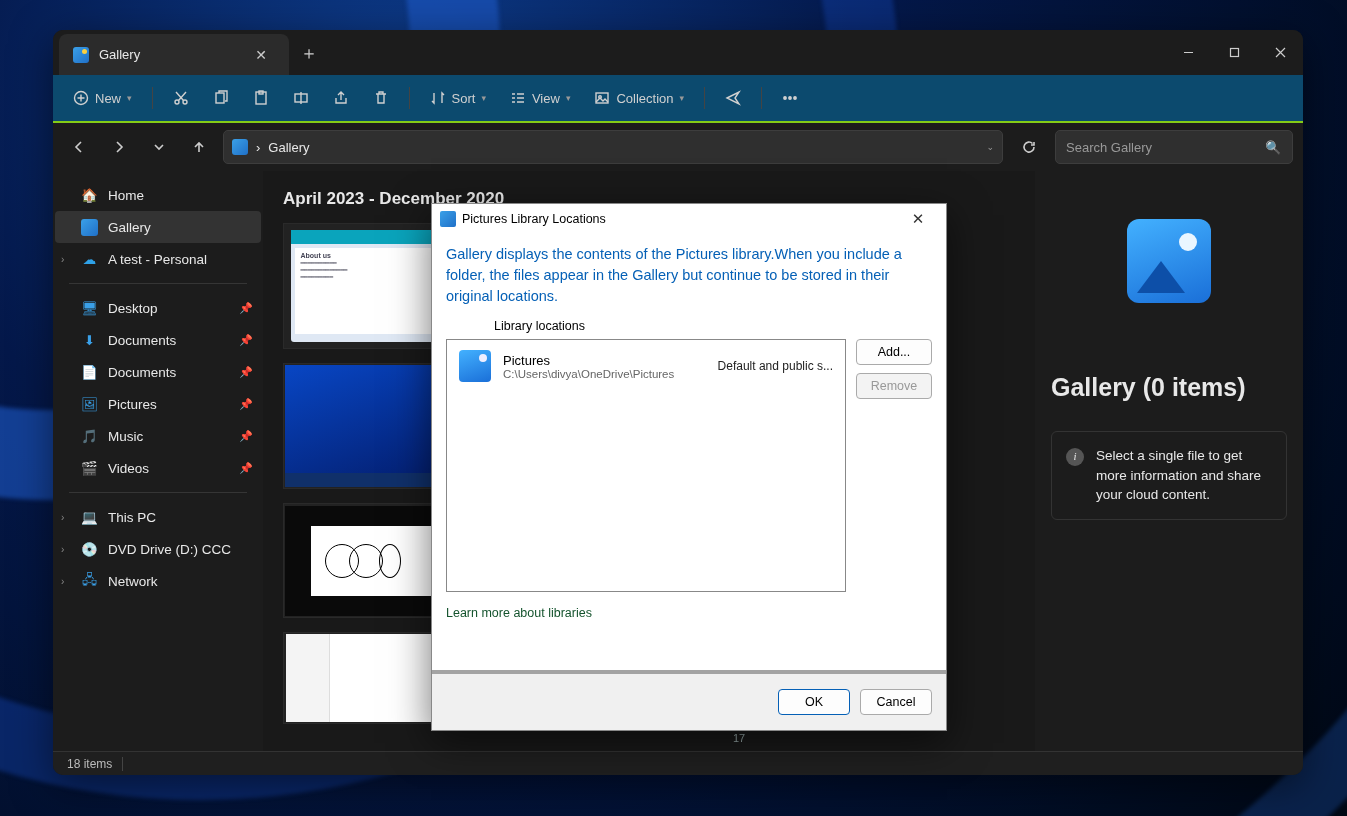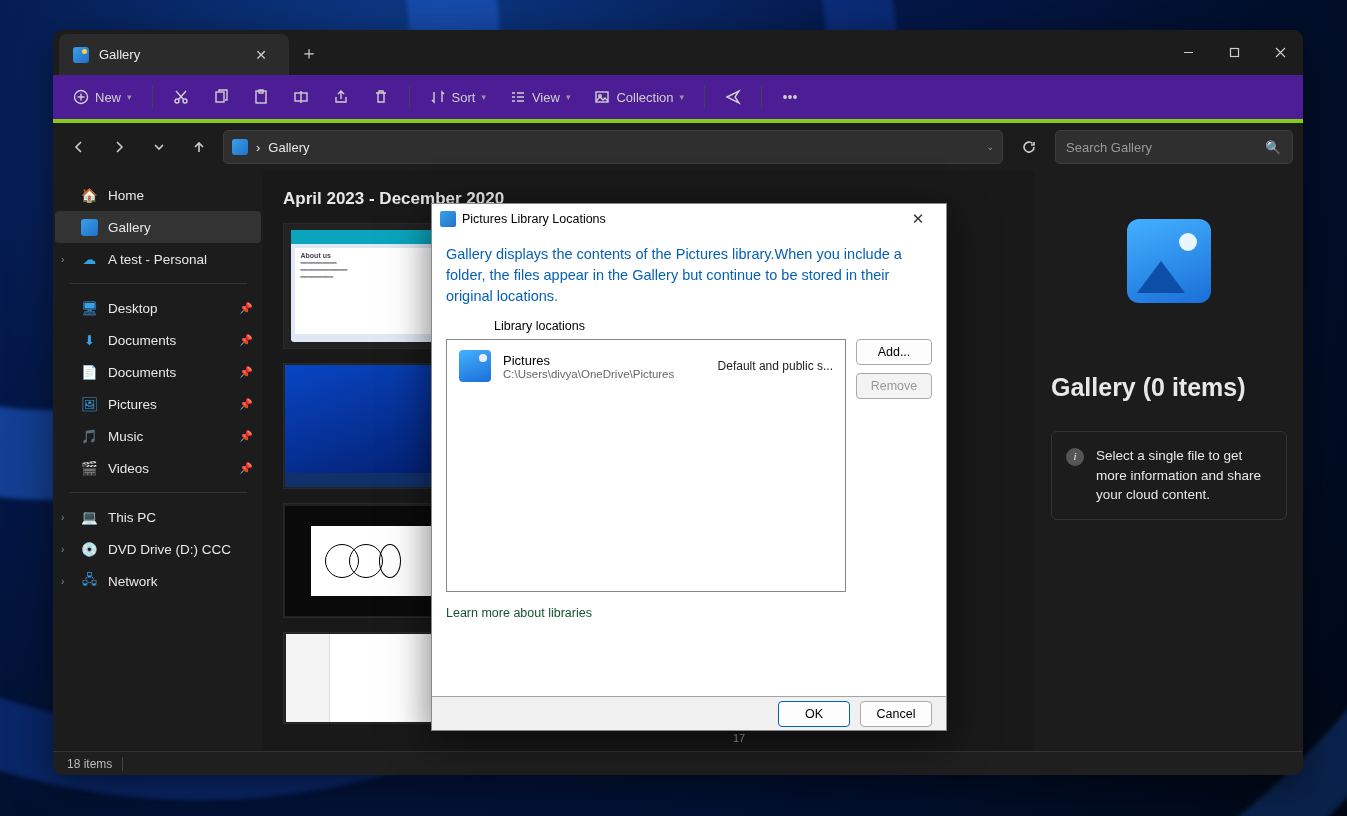--- a/index.html
+++ b/index.html
@@ -23,21 +23,21 @@
   .tab { display:flex; align-items:center; gap:10px; padding:0 14px; background:#2b2b2b; border-radius:8px 8px 0 0; margin:4px 0 0 6px; min-width:230px; }
   .tab-ico { width:16px;height:16px;background:linear-gradient(135deg,#3aa0e8,#2070c8);border-radius:3px;position:relative;}
   .tab-ico:after{content:"";position:absolute;right:2px;top:2px;width:5px;height:5px;border-radius:50%;background:#fcd040;}
   .tab-title{font-size:13px;flex:1;}
   .tab-x{width:28px;text-align:center;font-size:14px;color:#ccc;cursor:pointer;}
   .newtab{width:40px;display:flex;align-items:center;justify-content:center;font-size:18px;color:#ccc;cursor:pointer;}
   .winbtns{margin-left:auto;display:flex;}
   .winbtn{width:46px;display:flex;align-items:center;justify-content:center;color:#ccc;font-size:12px;cursor:pointer;}
   .winbtn svg{width:11px;height:11px;stroke:#ccc;fill:none;stroke-width:1.2;}
 
-  .toolbar{height:48px;background:#4c1d95;display:flex;align-items:center;padding:0 10px;gap:4px;border-bottom:4px solid #84cc16;}
+  .toolbar{height:48px;background:#0c4a6e;display:flex;align-items:center;padding:0 10px;gap:4px;border-bottom:2px solid #84cc16;}
   .tbtn{height:34px;padding:0 10px;display:flex;align-items:center;gap:6px;border-radius:5px;color:#d0d0d0;font-size:13px;cursor:pointer;}
   .tsep{width:1px;height:22px;background:#444;margin:0 6px;}
   .tico{width:16px;height:16px;display:flex;align-items:center;justify-content:center;}
   .tico svg{width:16px;height:16px;stroke:#d0d0d0;fill:none;stroke-width:1.4;}
   .chev{font-size:9px;color:#999;}
 
   .navbar{height:48px;background:#1c1c1c;display:flex;align-items:center;padding:0 10px;gap:8px;}
   .navbtn{width:32px;height:32px;display:flex;align-items:center;justify-content:center;color:#ccc;cursor:pointer;border-radius:4px;}
   .navbtn svg{width:14px;height:14px;stroke:#ccc;fill:none;stroke-width:1.6;}
   .addrbar{flex:1;height:34px;background:#2f2f2f;border:1px solid #3d3d3d;border-radius:5px;display:flex;align-items:center;padding:0 8px;gap:8px;font-size:13px;}
@@ -89,21 +89,21 @@
   .libitem{display:flex;align-items:center;padding:10px 12px;gap:12px;font-size:12.5px;}
   .libico{width:32px;height:32px;background:linear-gradient(160deg,#43b1ff,#1a6fd8);border-radius:4px;position:relative;flex-shrink:0;}
   .libico:after{content:"";position:absolute;right:4px;top:4px;width:8px;height:8px;border-radius:50%;background:#eef;}
   .libname{font-size:13px;}
   .libpath{color:#666;font-size:11.5px;}
   .libtag{margin-left:auto;font-size:12px;color:#222;white-space:nowrap;}
   .sidebtns{display:flex;flex-direction:column;gap:8px;width:76px;}
   .wbtn{height:26px;border:1px solid #aaa;background:#fdfdfd;border-radius:4px;font-size:12.5px;cursor:pointer;}
   .wbtn:disabled{color:#999;background:#f3f3f3;}
   .dlg-link{color:#14532d;font-size:12.5px;margin-top:14px;cursor:pointer;}
-  .dlg-foot{height:34px;background:#f0f0f0;border-top:1px solid #a3a3a3;display:flex;align-items:center;justify-content:flex-end;gap:10px;padding:0 14px;}
+  .dlg-foot{height:60px;background:#f0f0f0;border-top:4px solid #a3a3a3;display:flex;align-items:center;justify-content:flex-end;gap:10px;padding:0 14px;}
   .dlg-foot .wbtn{width:72px;}
   .wbtn.primary{border:1px solid #0560b6;}
 
   
   .btmstrip{position:absolute;left:240px;right:270px;bottom:6px;height:48px;display:flex;gap:12px;align-items:flex-end;padding-left:0;}
   .eval{color:#9aa;font-size:11px;line-height:1.3;margin-left:230px;}
   .redthumb{width:170px;height:36px;background:linear-gradient(90deg,#d33,#a11);margin-left:8px;border-radius:2px 2px 0 0;}
 
   
   .fakewin{width:170px;height:112px;background:#dfe8f4;border-radius:3px;position:relative;font-size:6px;color:#445;}

